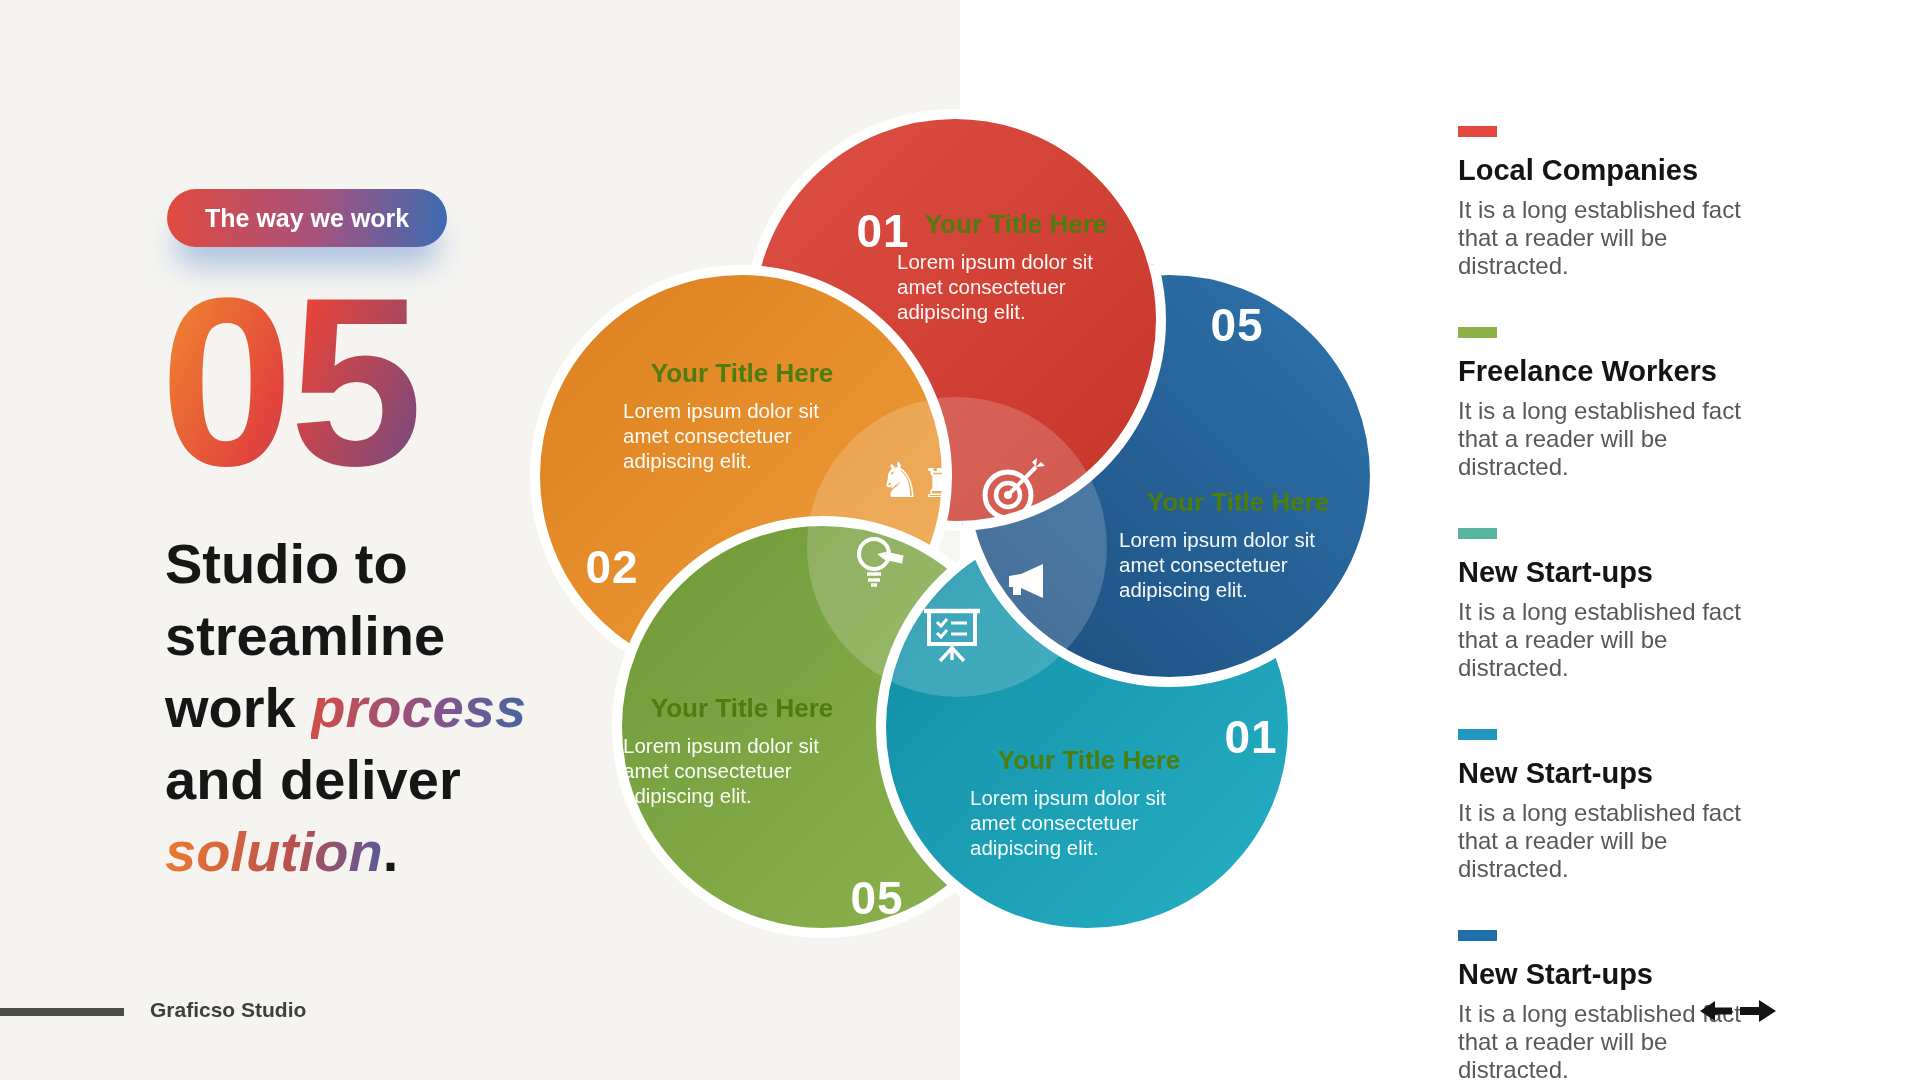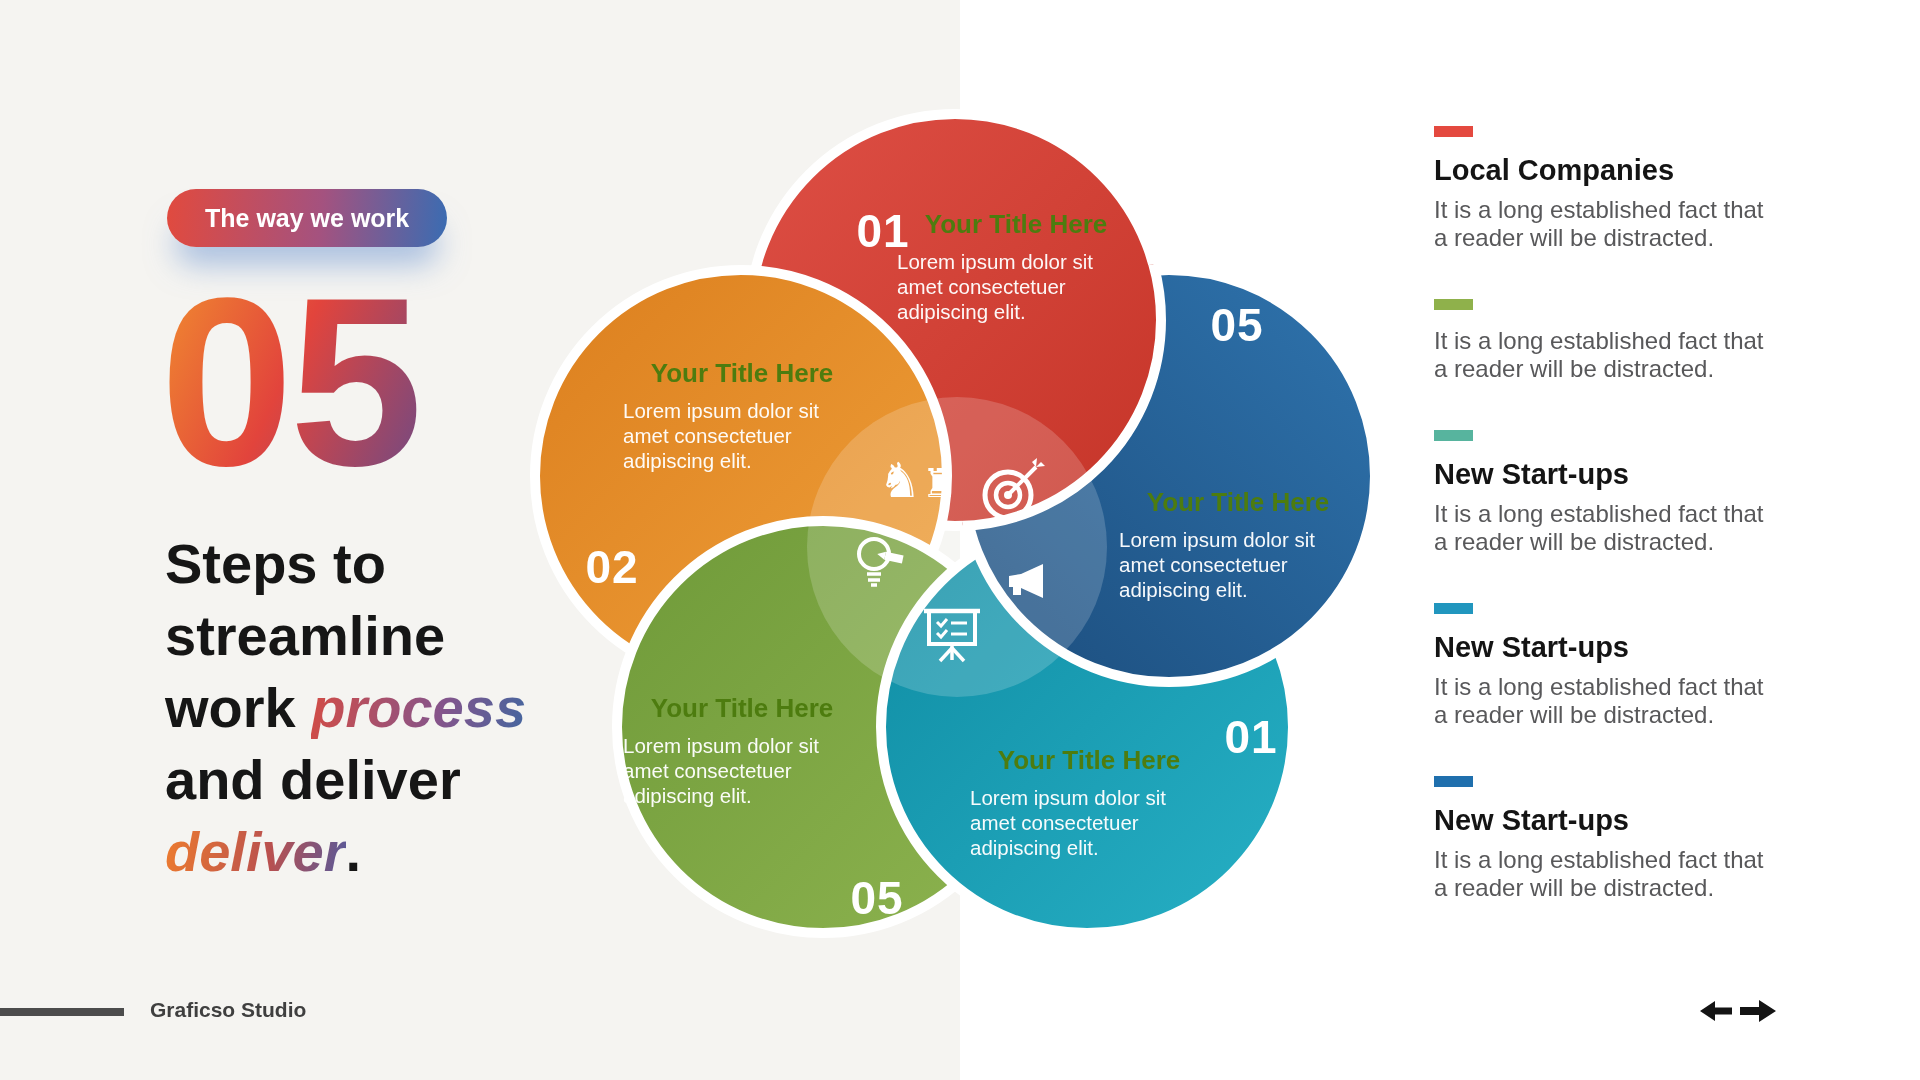--- a/index.html
+++ b/index.html
@@ -42,21 +42,21 @@
   .circle-body{
     position:absolute;z-index:3;color:rgba(255,255,255,0.96);font-size:20.5px;line-height:25px;
     width:238px;transform:translateX(-50%);
   }
   .center-icon{position:absolute;z-index:4;transform:translate(-50%,-50%);}
   .chess-glyphs{color:#fff;line-height:1;white-space:nowrap;}
   .chess-glyphs .kn{font-size:48px;}
   .chess-glyphs .rk{font-size:40px;}
   
   .panel{position:absolute;left:1434px;top:126px;width:345px;z-index:2;}
-  .panel-item{margin-bottom:47px;}
+  .panel-item{margin-bottom:47px;margin-left:24px;}
   .panel-bar{width:39px;height:11px;margin-bottom:17px;}
   .bar-0{background:#e4493f;}
   .bar-1{background:#8fb14b;}
   .bar-2{background:#57b49e;}
   .bar-3{background:#2196be;}
   .bar-4{background:#1f6fad;}
   .panel-title{font-size:29px;font-weight:700;color:#141414;margin-bottom:9px;}
   .panel-desc{font-size:24px;line-height:28px;color:#58585a;}
   
   .footer-bar{position:absolute;left:0;top:1008px;width:124px;height:8px;background:#4c4c4c;}
@@ -68,25 +68,25 @@
 <body>
 
 <div class="bg-left"></div>
 
 <div class="badge">
   <span>The way we work</span>
 </div>
 
 <div class="big-number grad-text">05</div>
 
-<div class="heading"><span>Steps to
+<div class="heading"><span>Studio to
 streamline
 work </span><span class="w-process grad-text">process</span><span>
 and deliver
-</span><span class="w-solution grad-text">deliver</span><span>.</span></div>
+</span><span class="w-solution grad-text">solution</span><span>.</span></div>
 
 <svg class="diagram-svg" viewBox="0 0 1920 1080">
   <defs>
     <linearGradient id="gRed" x1="0" y1="0" x2="1" y2="1">
       <stop offset="0" stop-color="#de4f45"></stop>
         <stop offset="1" stop-color="#c53428"></stop>
     </linearGradient>
     <linearGradient id="gOrange" x1="0" y1="0" x2="1" y2="1">
       <stop offset="0" stop-color="#dc7f1e"></stop>
         <stop offset="1" stop-color="#efa03a"></stop>
@@ -195,20 +195,21 @@
 </div>
 
 <div class="panel">
   <div class="panel-item">
     <div class="panel-bar bar-0"></div>
     <div class="panel-title">Local Companies</div>
     <div class="panel-desc">It is a long established fact that a reader will be distracted.</div>
   </div>
   <div class="panel-item">
     <div class="panel-bar bar-1"></div>
+    <div class="panel-title">Freelance Workers</div>
     <div class="panel-desc">It is a long established fact that a reader will be distracted.</div>
   </div>
   <div class="panel-item">
     <div class="panel-bar bar-2"></div>
     <div class="panel-title">New Start-ups</div>
     <div class="panel-desc">It is a long established fact that a reader will be distracted.</div>
   </div>
   <div class="panel-item">
     <div class="panel-bar bar-3"></div>
     <div class="panel-title">New Start-ups</div>

